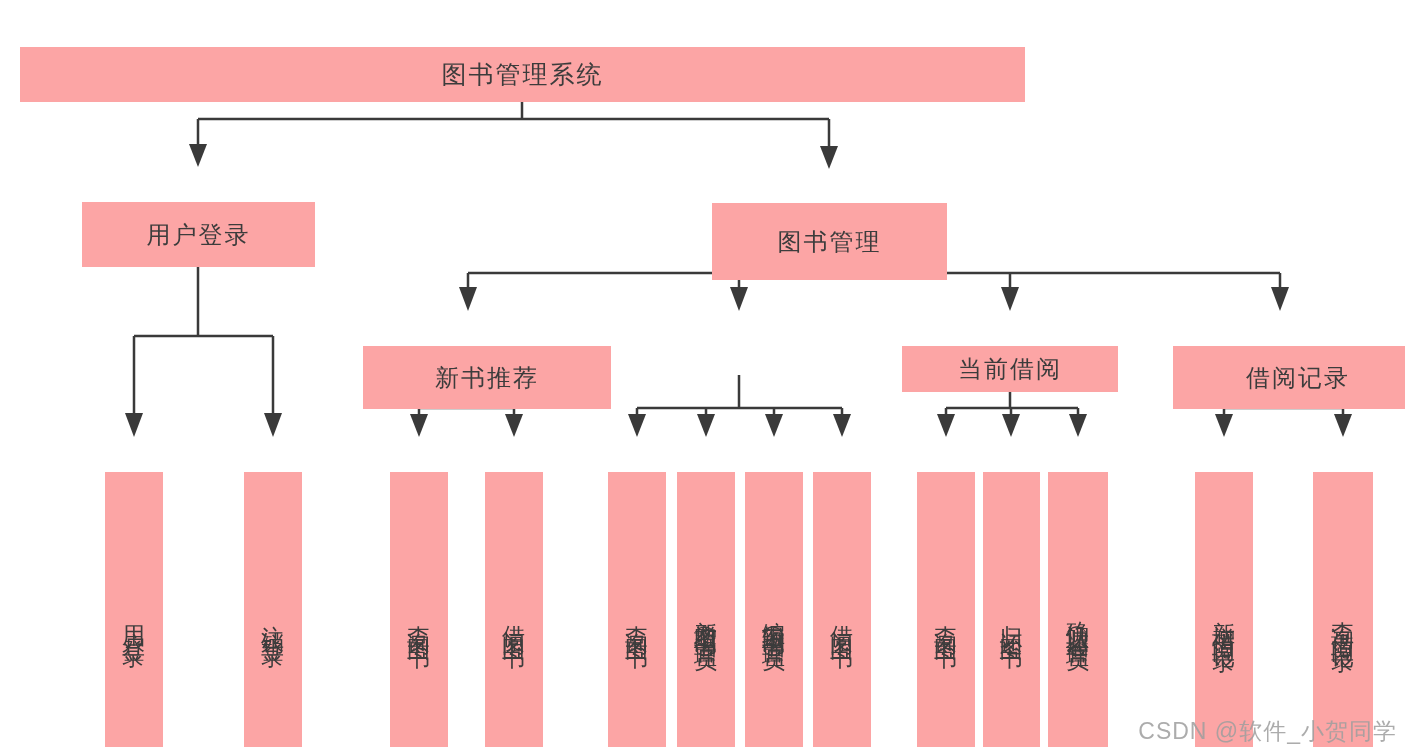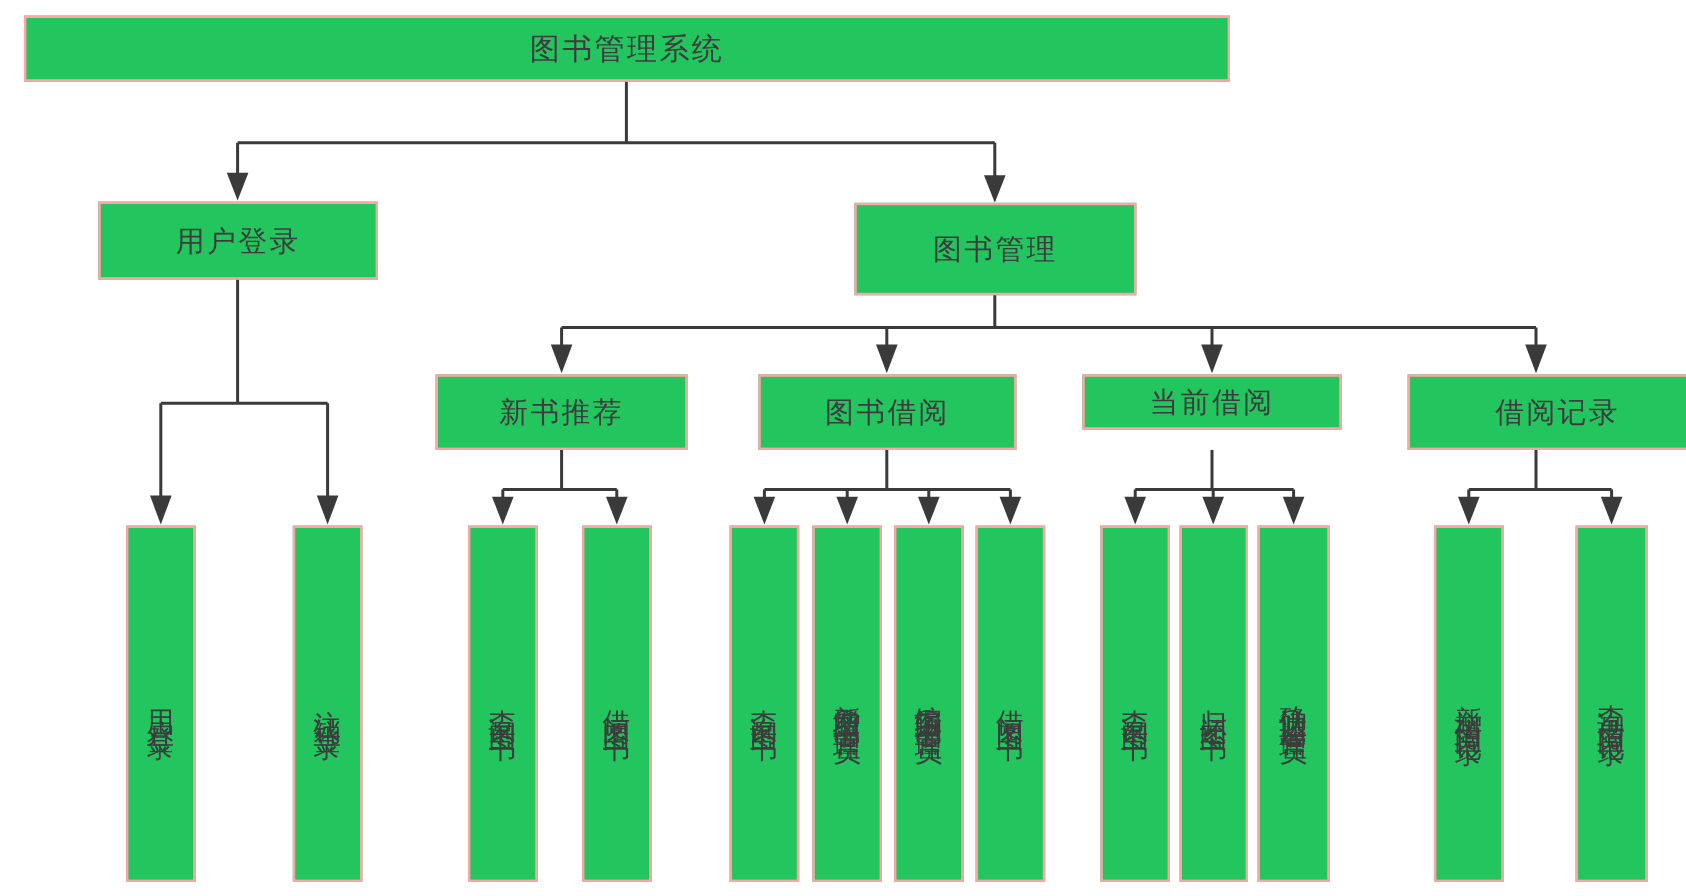--- a/index.html
+++ b/index.html
@@ -7,24 +7,25 @@
     position:relative;
     width:1405px;height:747px;
     background:#ffffff;
     font-family:"Liberation Sans", sans-serif;
     overflow:hidden;
   }
   .connectors{position:absolute;left:0;top:0;pointer-events:none;}
   .box{
     position:absolute;
     box-sizing:border-box;
-    border:2px solid #fca5a5;
-    background:#22c55e;
+    border:5px solid #fca5a5;
+    background:#fca5a5;
     display:flex;align-items:center;justify-content:center;
     color:#3c3c3c;
+    margin-top:34px;
   }
   .hbox{font-size:24px;letter-spacing:2px;white-space:nowrap;}
   .rootbox{font-size:25px;}
   .vbox{font-size:23px;}
   .vbox .vtxt{
     writing-mode:vertical-rl;
     line-height:1.05;
     letter-spacing:7px;
   }
   .vbox.long .vtxt{letter-spacing:4px;}
@@ -81,25 +82,22 @@
     <span>图书管理系统</span>
   </div>
 
   <div class="box hbox" style="left:82px;top:168px;width:233px;height:65px;">
     <span>用户登录</span>
   </div>
   <div class="box hbox" style="left:712px;top:169px;width:235px;height:77px;">
     <span>图书管理</span>
   </div>
 
-  <div class="box hbox" style="left:363px;top:312px;width:210px;height:63px;">
+  <div class="box hbox" style="left:363px;top:312px;width:248px;height:63px;">
     <span>新书推荐</span>
-  </div>
-  <div class="box hbox" style="left:632px;top:312px;width:215px;height:63px;">
-    <span>图书借阅</span>
   </div>
   <div class="box hbox" style="left:902px;top:312px;width:216px;height:46px;">
     <span>当前借阅</span>
   </div>
   <div class="box hbox" style="left:1173px;top:312px;width:250px;height:63px;">
     <span>借阅记录</span>
   </div>
 
   <div class="box vbox" style="left:105px;top:438px;width:58px;height:297px;">
     <span class="vtxt">用户登录</span>
@@ -138,14 +136,15 @@
     <span class="vtxt">确认归还（管理员）</span>
   </div>
 
   <div class="box vbox mid" style="left:1195px;top:438px;width:58px;height:297px;">
     <span class="vtxt">新增借阅记录</span>
   </div>
   <div class="box vbox mid" style="left:1313px;top:438px;width:60px;height:297px;">
     <span class="vtxt">查询借阅记录</span>
   </div>
 
+  <div class="watermark">CSDN @软件_小贺同学</div>
 
 </div>
 
 </body></html>

